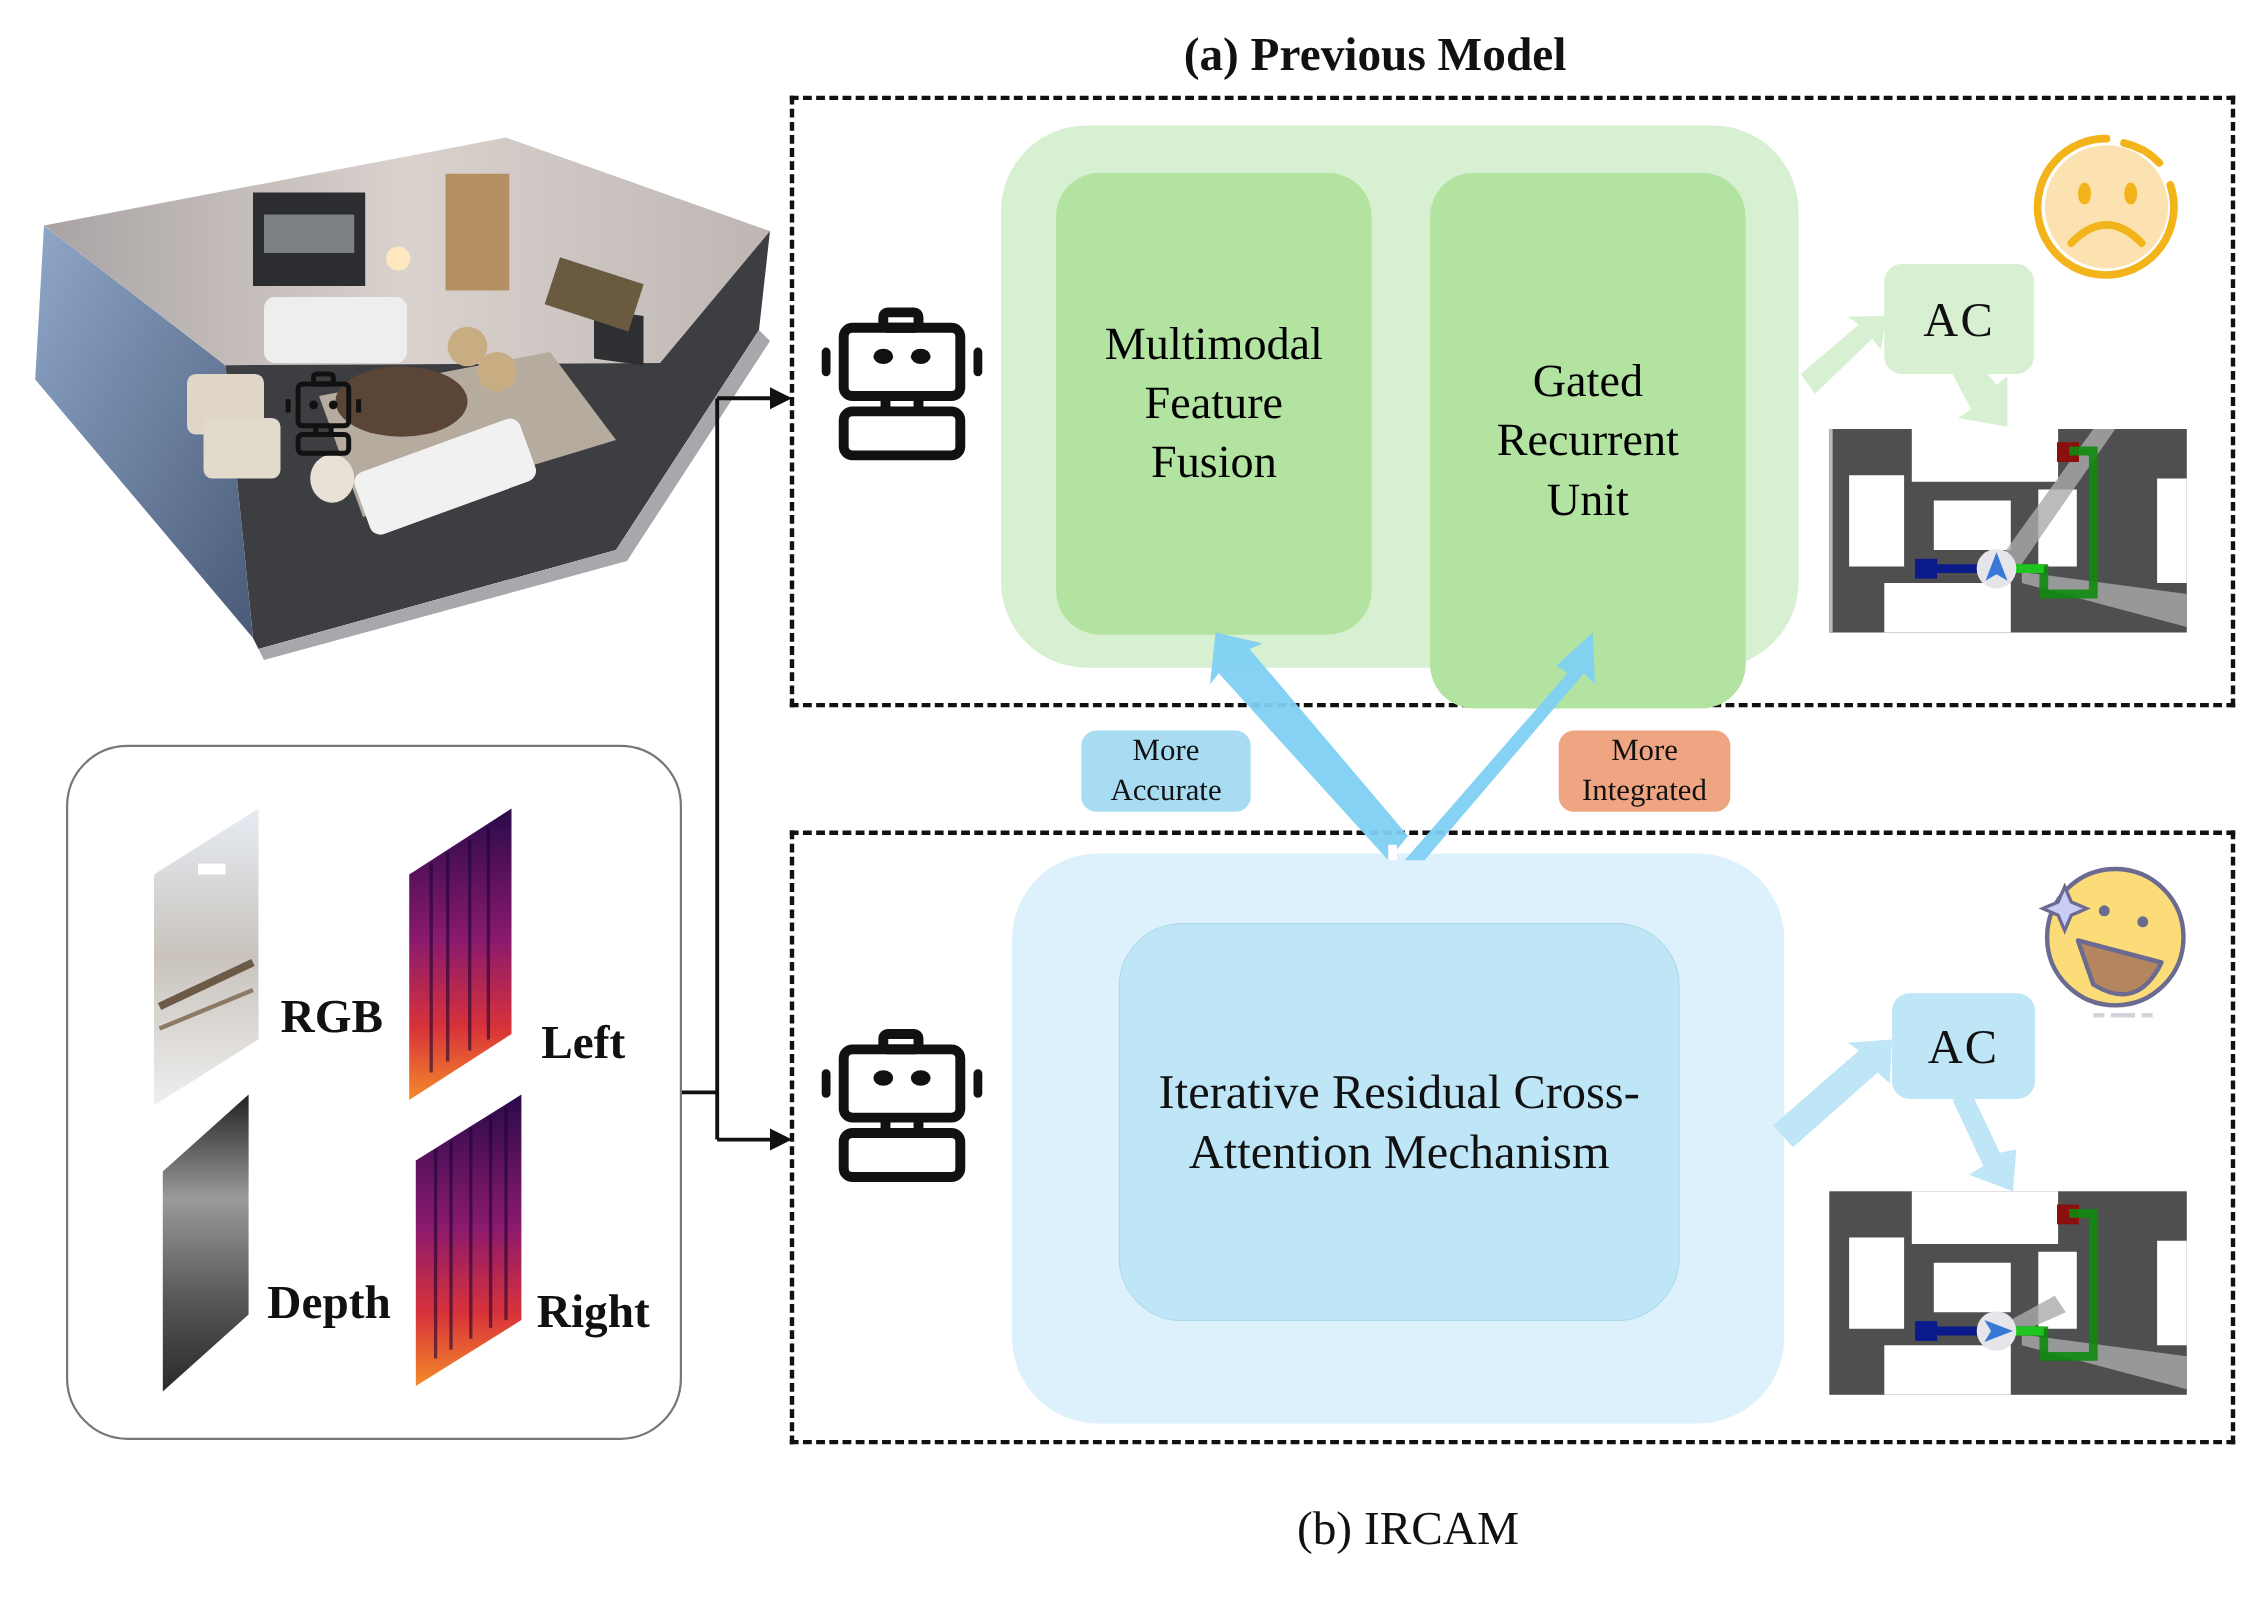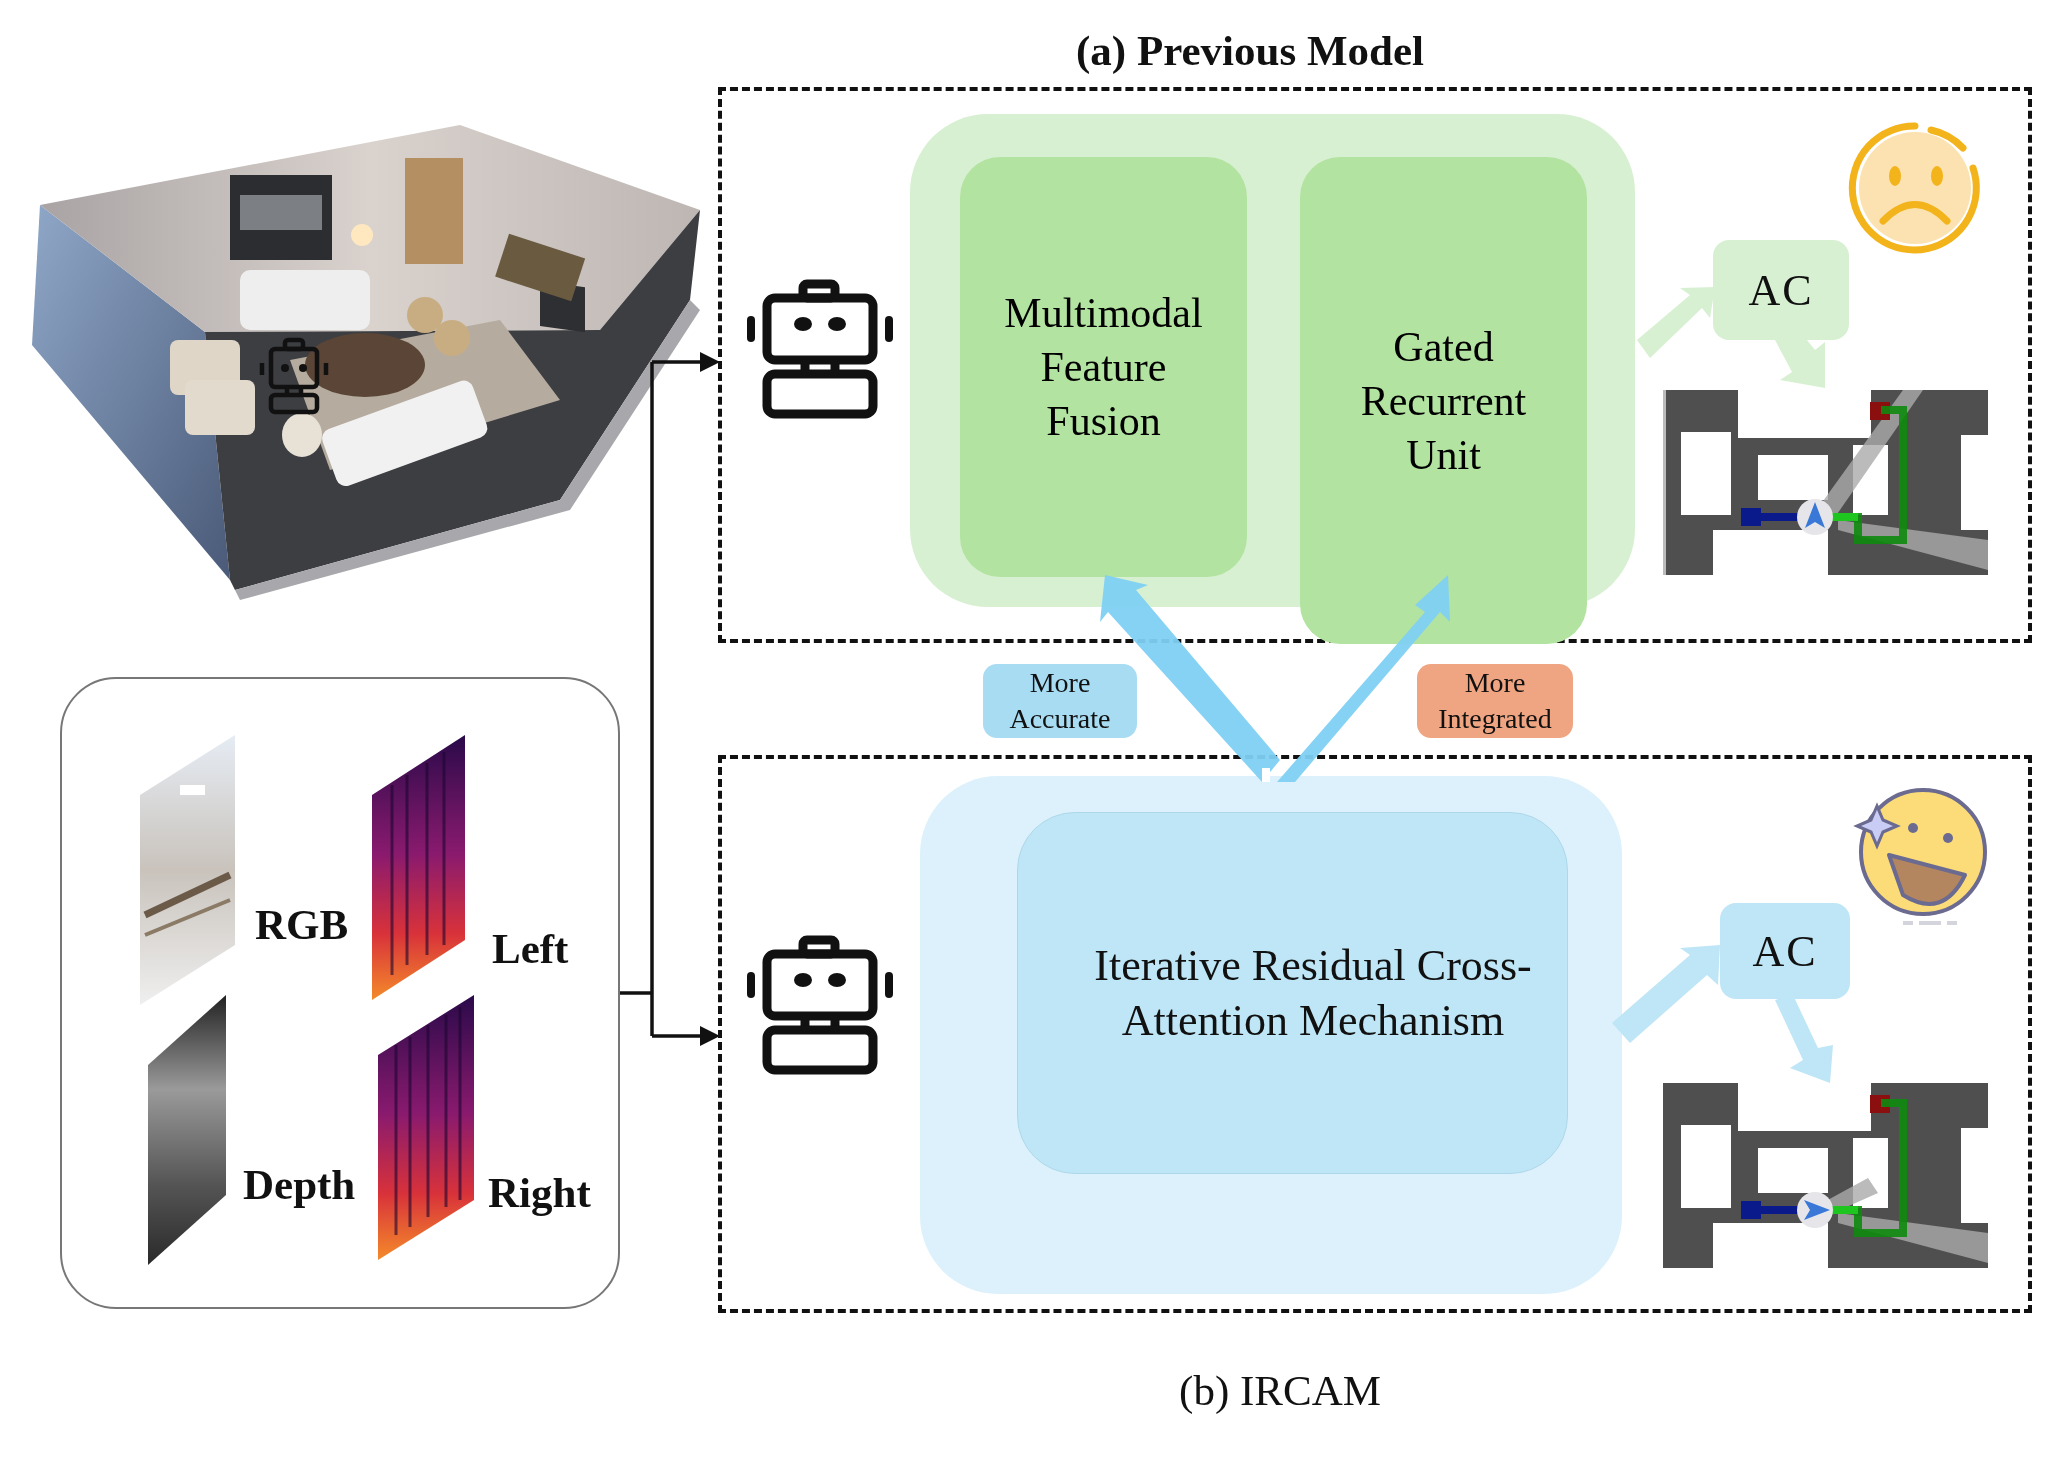--- a/index.html
+++ b/index.html
@@ -232,21 +232,21 @@
   </div>
 </div>
 <div class="tag" style="left:1417px; top:664px; width:156px; height:74px; background:#f0a582;">
   <div>
     <div>More</div>
     <div>Integrated</div>
   </div>
 </div>
 
 <div class="outer-blue" style="left:920px; top:776px; width:702px; height:518px;"></div>
-<div class="inner-blue" style="left:1017px; top:812px; width:508px; height:360px;padding-left:41px;">
+<div class="inner-blue" style="left:1017px; top:839px; width:508px; height:360px;">
   <div>
     <div>Iterative Residual Cross-</div>
     <div>Attention Mechanism</div>
   </div>
 </div>
 
 <svg style="left:0; top:0;" width="2056" height="1472">
   <polygon points="1262,782 1108,612 1100,622 1105,575 1148,585 1136,590 1280,760" fill="#7fd0f3" opacity="0.95"></polygon>
   <polygon points="1277,782 1425,612 1415,605 1448,575 1450,622 1440,612 1295,782" fill="#7fd0f3" opacity="0.95"></polygon>
   <rect x="1262" y="768" width="8" height="14" fill="#fff"></rect>

